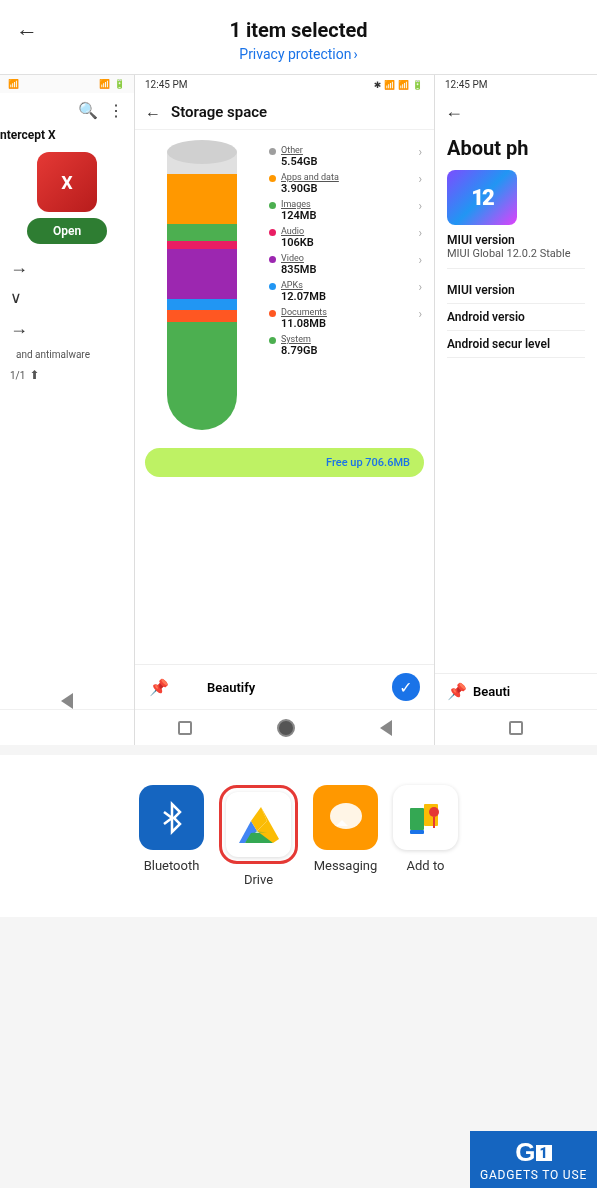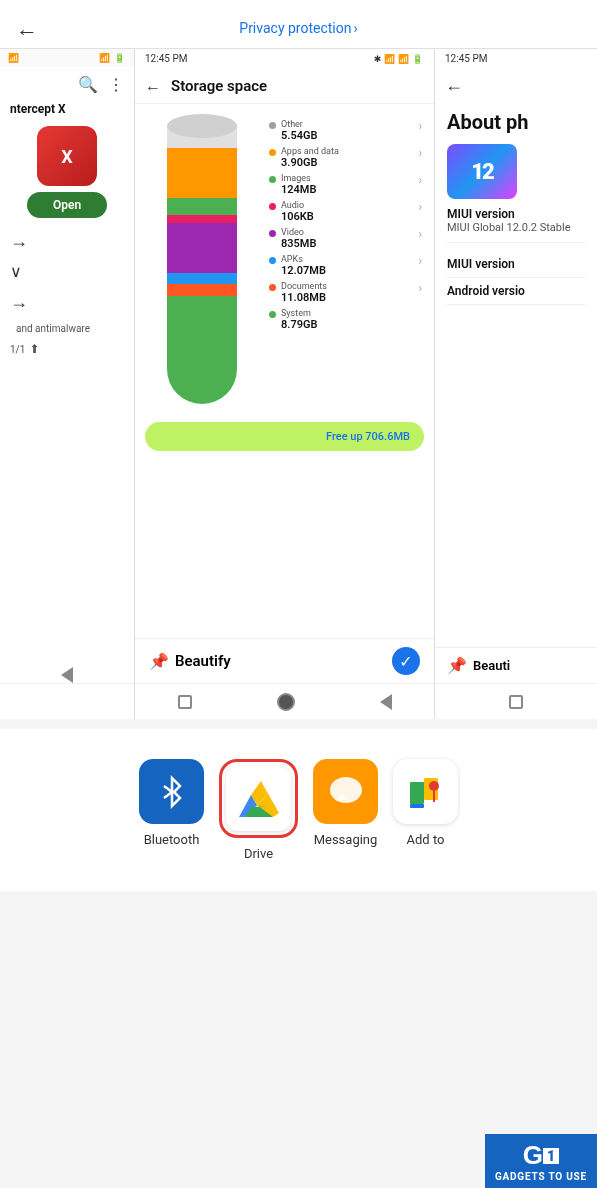--- a/index.html
+++ b/index.html
@@ -147,21 +147,21 @@
       font-size: 10px;
     }
     .storage-dot {
       width: 7px;
       height: 7px;
       border-radius: 50%;
       flex-shrink: 0;
       margin-top: 3px;
     }
     .storage-item-info {}
-    .storage-item-label { color: #555; font-size: 9px; }
+    .storage-item-label { color: #555; font-size: 9px; text-decoration: underline; }
     .storage-item-value { color: #111; font-size: 11px; font-weight: 600; }
     .storage-item-arrow { color: #aaa; font-size: 12px; margin-left: auto; }
 
     
     .free-up-bar {
       background: #bef264;
       margin: 8px 10px;
       border-radius: 20px;
       padding: 8px 14px;
       font-size: 11px;
@@ -313,41 +313,42 @@
       font-size: 9px;
       color: #555;
       background: #fafafa;
     }
   </style>
 </head>
 <body>
 
 <div class="header">
   <span class="header-back">←</span>
+  <span class="header-title">1 item selected</span>
   <div class="header-subtitle">
     <span>Privacy protection</span>
     <span>›</span>
   </div>
 </div>
 
 <div class="screenshots-container">
 
   <div class="screenshot-left">
     <div class="left-screenshot-status">
       <span>📶</span>
       <div style="display:flex;gap:4px;font-size:9px;">
         <span>📶</span>
           <span>🔋</span>
       </div>
     </div>
     <div class="left-top-bar">
       <span style="font-size:16px;color:#333;">🔍</span>
       <span style="font-size:16px;color:#333;">⋮</span>
     </div>
-    <div style="padding:4px 10px;font-size:12px;font-weight:700;color:#111;">ntercept X</div>
+    <div style="padding:4px 0;font-size:12px;font-weight:700;color:#111;">ntercept X</div>
     <div style="width:60px;height:60px;background:linear-gradient(135deg,#e53935,#b71c1c);border-radius:12px;margin:6px auto;display:flex;align-items:center;justify-content:center;">
       <span style="color:white;font-size:18px;font-weight:bold;">X</span>
     </div>
     <div class="left-open-btn">Open</div>
     <div class="left-arrow-row">→</div>
     <div class="left-chevron-row">∨</div>
     <div class="left-arrow-row2">→</div>
     <div class="left-bottom-text">and antimalware</div>
     <div class="page-indicator">
       <span>1/1</span>
@@ -461,21 +462,21 @@
           </div>
         </div>
       </div>
     </div>
 
     <div class="free-up-bar">Free up 706.6MB</div>
 
     <div style="position:absolute;bottom:36px;left:0;right:0;background:#fff;border-top:1px solid #eee;display:flex;align-items:center;justify-content:space-between;padding:8px 14px;">
       <div style="display:flex;align-items:center;gap:6px;">
         <span style="font-size:16px;">📌</span>
-        <span style="font-size:15px;font-weight:600;">Beautify</span>
+        <span style="font-size:13px;font-weight:600;margin-left:32px;">Beautify</span>
       </div>
       <div style="width:28px;height:28px;background:#1a73e8;border-radius:50%;display:flex;align-items:center;justify-content:center;color:white;font-size:16px;">✓</div>
     </div>
 
     <div style="position:absolute;bottom:0;left:0;right:0;height:36px;background:#fff;border-top:1px solid #f0f0f0;display:flex;align-items:center;justify-content:space-around;">
       <div class="nav-square"></div>
       <div class="nav-dot active"></div>
       <div class="nav-triangle"></div>
     </div>
   </div>
@@ -495,20 +496,21 @@
       </div>
 
       <div class="right-info-row">
         <div class="right-info-label">MIUI version</div>
         <div class="right-info-value">MIUI Global 12.0.2 Stable</div>
       </div>
 
       <div class="right-divider"></div>
       <div class="right-clickable-row">MIUI version</div>
       <div class="right-clickable-row">Android versio</div>
+      <div class="right-clickable-row">Android secur level</div>
     </div>
 
     <div style="position:absolute;bottom:36px;left:0;right:0;background:#fff;border-top:1px solid #eee;padding:8px 12px;">
       <div style="display:flex;align-items:center;gap:6px;">
         <span style="font-size:16px;">📌</span>
         <span style="font-size:13px;font-weight:600;">Beauti</span>
       </div>
     </div>
 
     <div style="position:absolute;bottom:0;left:0;right:0;height:36px;background:#fff;border-top:1px solid #f0f0f0;display:flex;align-items:center;justify-content:space-around;">
@@ -582,14 +584,14 @@
   </div>
 </div>
 
 <div style="position:absolute;bottom:0;right:0;background:#1565c0;padding:6px 10px;display:flex;flex-direction:column;align-items:center;">
   <div style="display:flex;align-items:center;gap:0;">
     <span style="font-size:26px;font-weight:900;color:white;font-family:Arial Black,sans-serif;">G</span>
     <div style="display:flex;flex-direction:column;align-items:center;">
       <span style="font-size:14px;font-weight:900;color:#1565c0;background:white;padding:1px 4px;line-height:1;">1</span>
     </div>
   </div>
-  <span style="font-size:10px;color:white;letter-spacing:0.8px;white-space:nowrap;font-weight:bold;">GADGETS TO USE</span>
+  <span style="font-size:12px;color:white;letter-spacing:0.8px;white-space:nowrap;">GADGETS TO USE</span>
 </div>
 
 </body></html>

